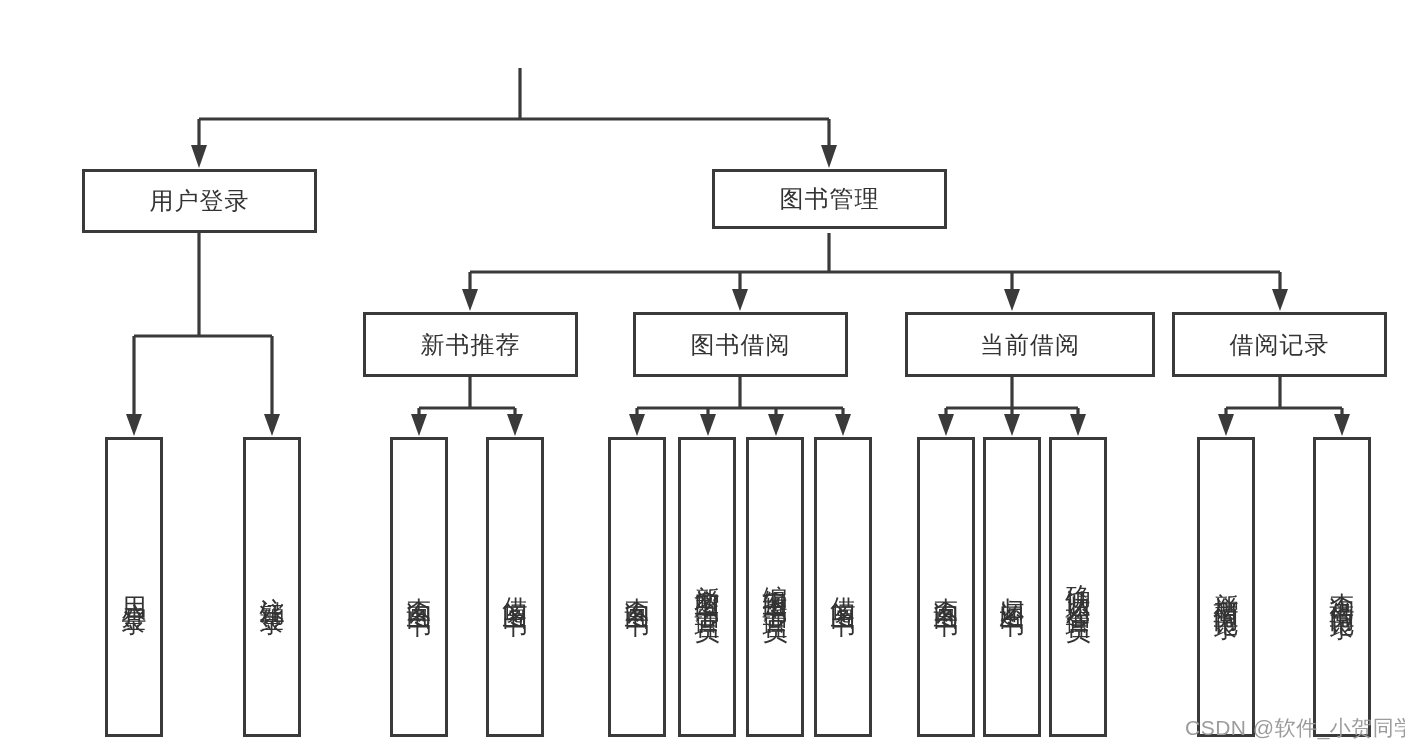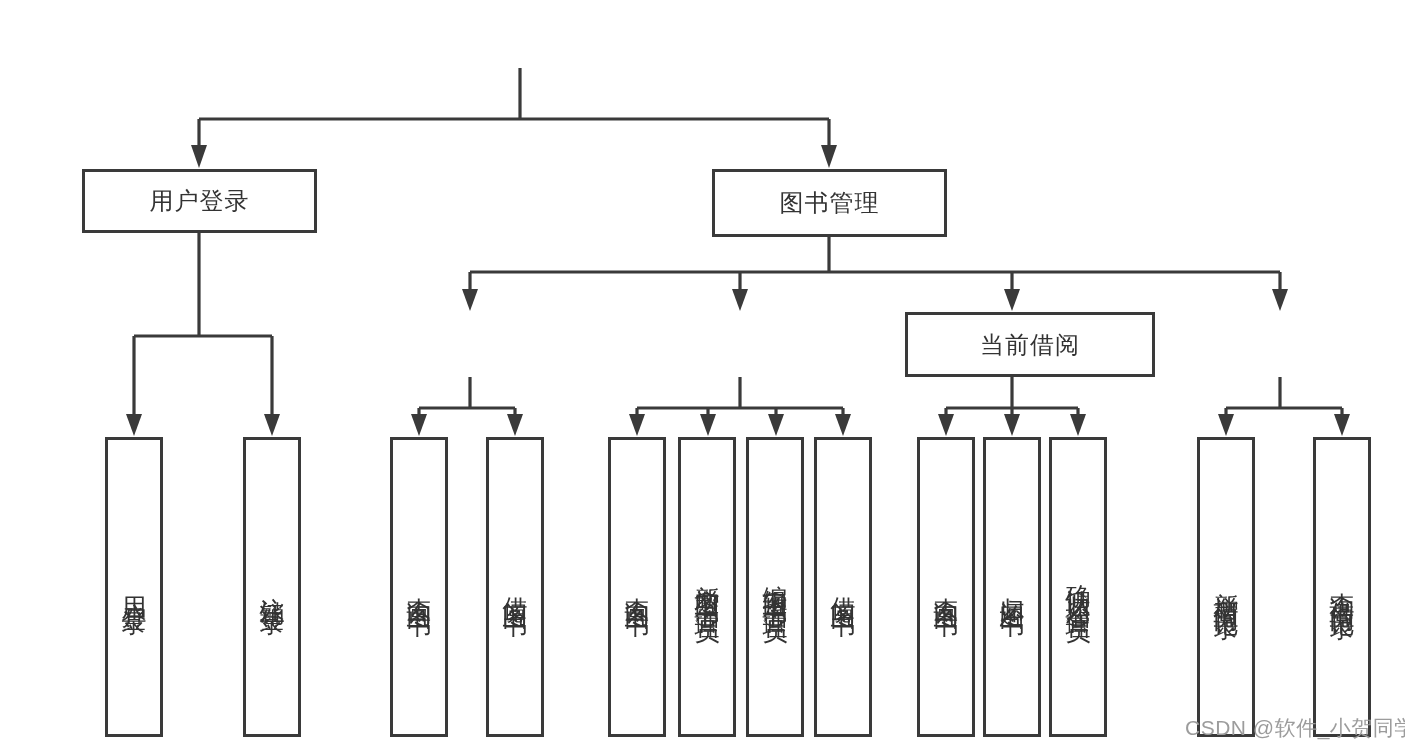--- a/index.html
+++ b/index.html
@@ -23,21 +23,21 @@
   .h-node{font-size:24px;letter-spacing:1px;}
   .v-node{
     writing-mode:vertical-rl;
     font-size:25px;
     letter-spacing:5px;
     line-height:1.15;
   }
   
   .n-root{left:20px;top:13px;width:1000px;height:55px;border-width:2px;}
   .n-login{left:82px;top:169px;width:235px;height:64px;}
-  .n-mgmt{left:712px;top:169px;width:235px;height:68px;}
+  .n-mgmt{left:712px;top:169px;width:235px;height:60px;}
   .n-l3-0{left:363px;top:312px;width:215px;height:65px;}
   .n-l3-1{left:633px;top:312px;width:215px;height:65px;}
   .n-l3-2{left:905px;top:312px;width:250px;height:65px;}
   .n-l3-3{left:1172px;top:312px;width:215px;height:65px;}
   
   .leaf{top:437px;width:58px;height:300px;}
   .lf-login-0{left:105px;}
   .lf-login-1{left:243px;}
   .lf-rec-0{left:390px;}
   .lf-rec-1{left:486px;}
@@ -108,21 +108,24 @@
 
       <polygon points="1218,414 1234,414 1226,436"></polygon>
       <polygon points="1334,414 1350,414 1342,436"></polygon>
     </g>
   </svg>
 
 
   <div class="node h-node n-login">用户登录</div>
   <div class="node h-node n-mgmt">图书管理</div>
 
+  <div class="node h-node n-l3-0">新书推荐</div>
+  <div class="node h-node n-l3-1">图书借阅</div>
   <div class="node h-node n-l3-2">当前借阅</div>
+  <div class="node h-node n-l3-3">借阅记录</div>
 
   <div class="node v-node leaf lf-login-0">用户登录</div>
   <div class="node v-node leaf lf-login-1">注销登录</div>
 
   <div class="node v-node leaf lf-rec-0">查询图书</div>
   <div class="node v-node leaf lf-rec-1">借阅图书</div>
 
   <div class="node v-node leaf lf-bor-0">查询图书</div>
   <div class="node v-node leaf lf-bor-1">新增图书（管理员）</div>
   <div class="node v-node leaf lf-bor-2">编辑图书（管理员）</div>

